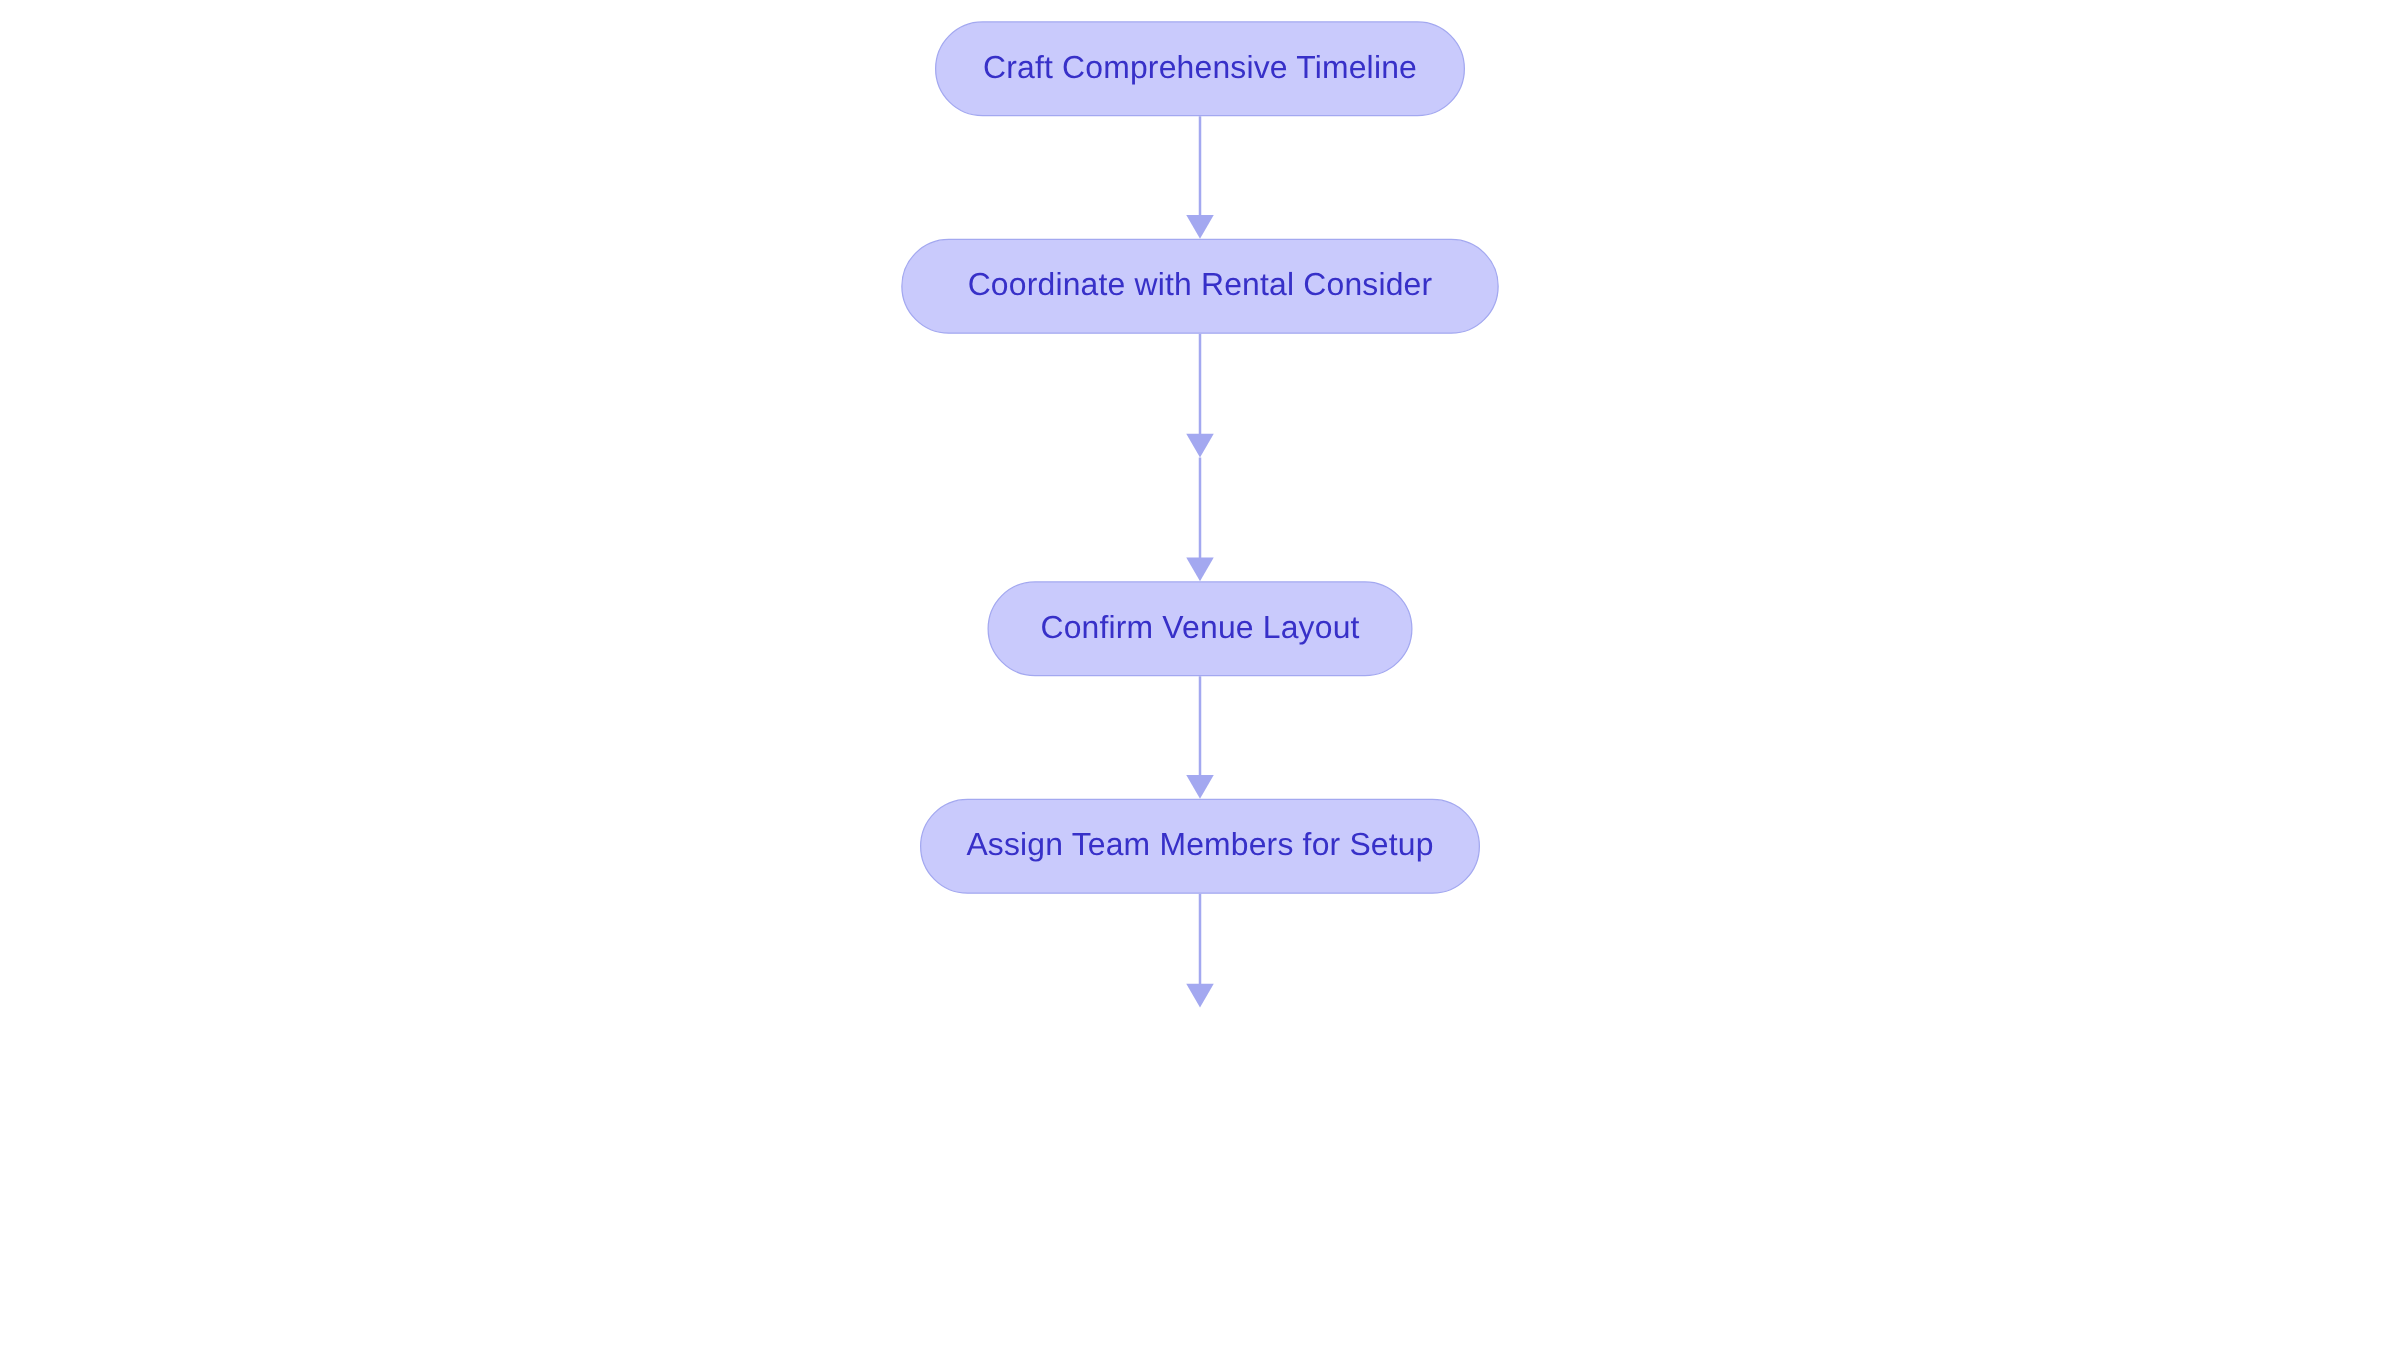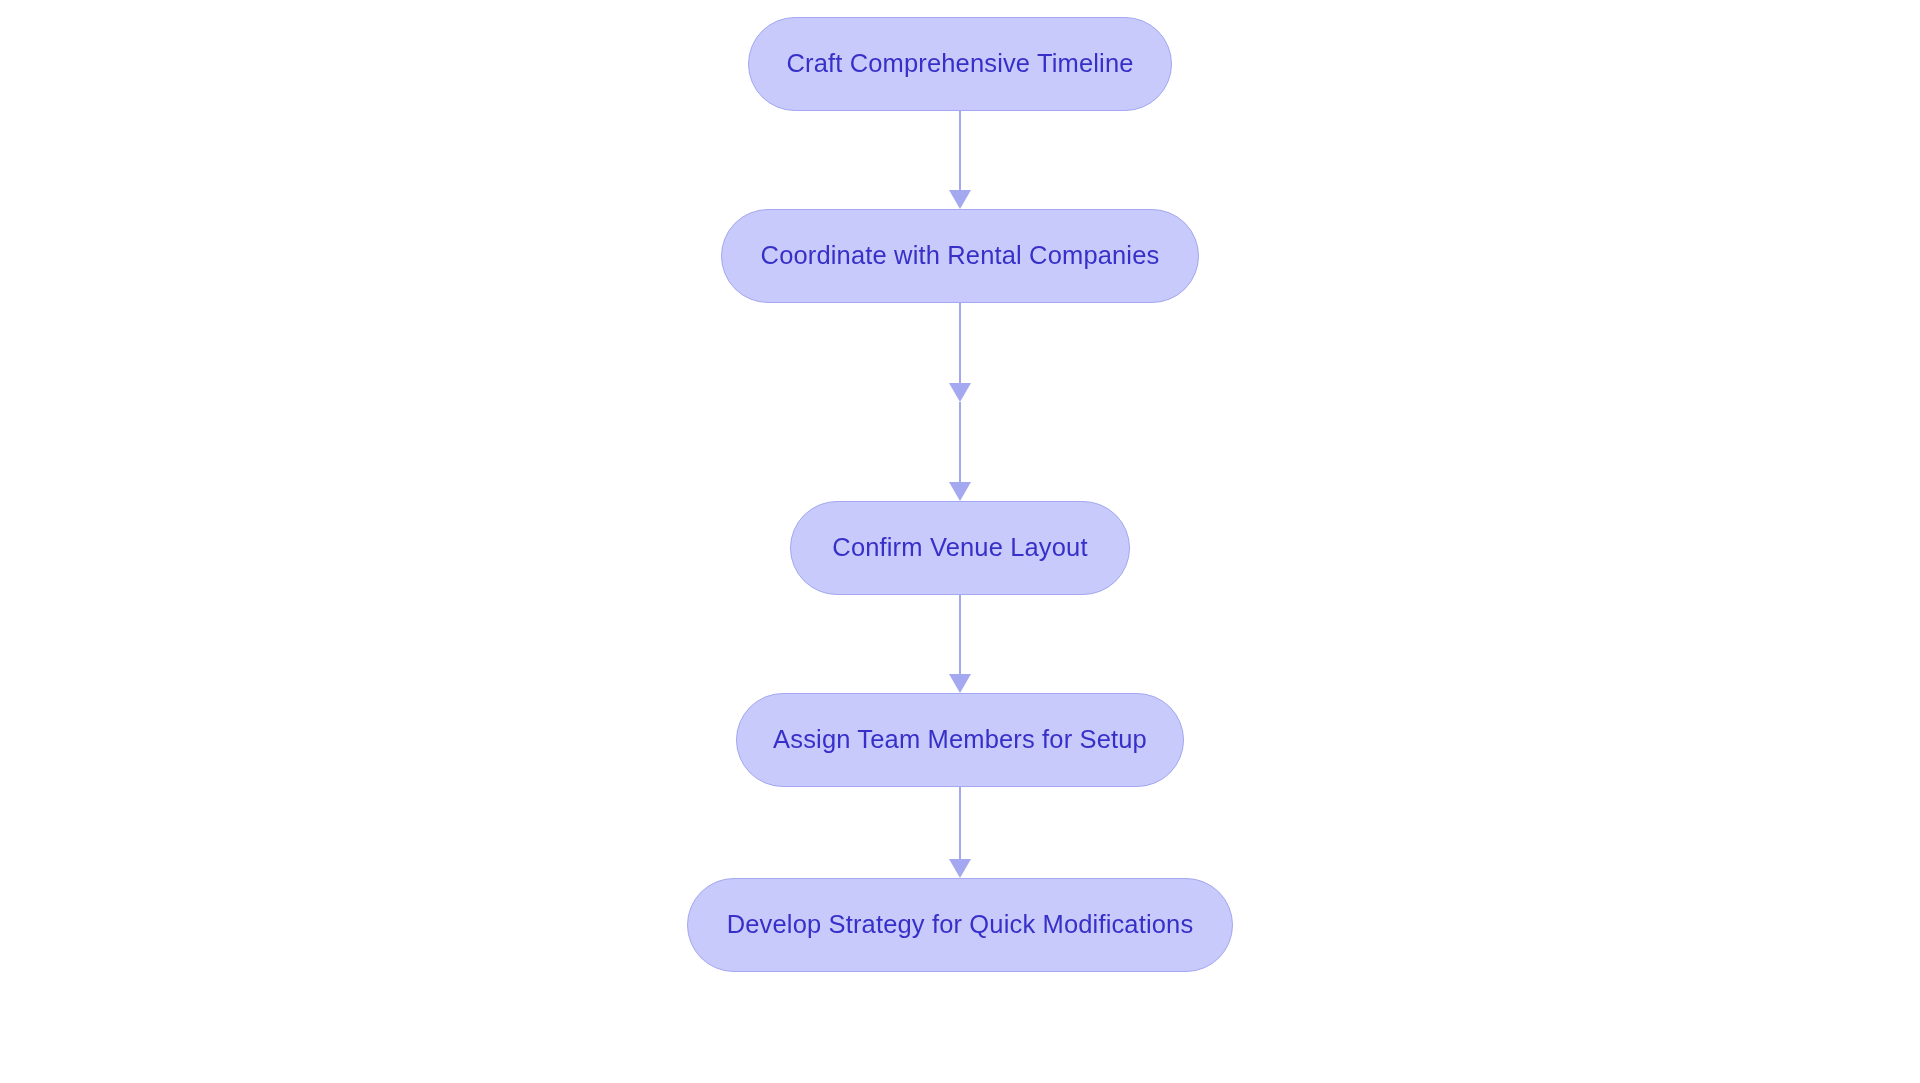--- a/index.html
+++ b/index.html
@@ -40,21 +40,21 @@
     border: 1.6px solid #a3a8f0;
     border-radius: 999px;
     color: #3730c8;
     font-size: 25.5px;
     font-weight: 400;
     letter-spacing: 0.15px;
     display: flex;
     align-items: center;
     justify-content: center;
     white-space: nowrap;
-    height: 94px;
+    height: 76px;
     padding: 4px 44px;
     line-height: 1;
   }
 
   .node-label {
     display: block;
     pointer-events: none;
   }
 
   .connector {
@@ -90,21 +90,21 @@
     <div class="node" style="width:424px; margin-top:17px;">
       <span class="node-label">Craft Comprehensive Timeline</span>
     </div>
 
     <div class="connector" style="height:98px;">
       <div class="stem"></div>
       <div class="arrowhead"></div>
     </div>
 
     <div class="node" style="width:478px;">
-      <span class="node-label">Coordinate with Rental Companies</span>
+      <span class="node-label">Coordinate with Rental Consider</span>
     </div>
 
     <div class="connector" style="height:99px;">
       <div class="stem"></div>
       <div class="arrowhead"></div>
     </div>
 
 
     <div class="connector" style="height:99px;">
       <div class="stem"></div>
@@ -122,18 +122,15 @@
 
     <div class="node" style="width:448px;align-items:center;">
       <span class="node-label">Assign Team Members for Setup</span>
     </div>
 
     <div class="connector" style="height:91px;">
       <div class="stem"></div>
       <div class="arrowhead"></div>
     </div>
 
-    <div class="node" style="width:546px;">
-      <span class="node-label">Develop Strategy for Quick Modifications</span>
-    </div>
 
   </div>
 </div>
 
 </body></html>

